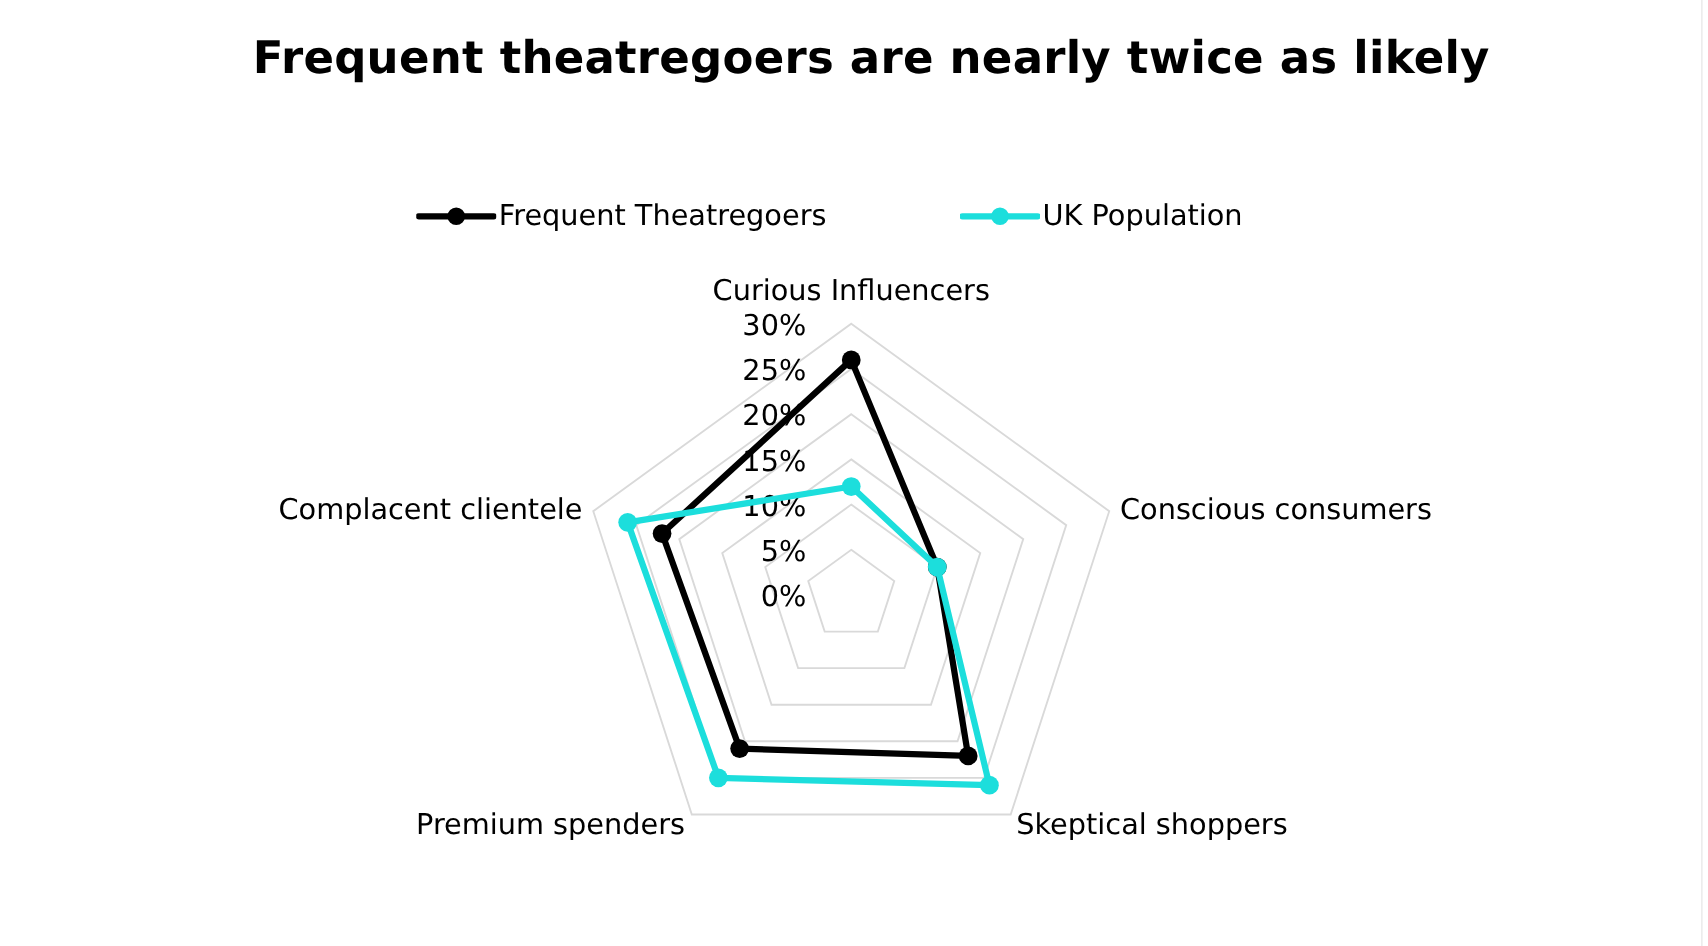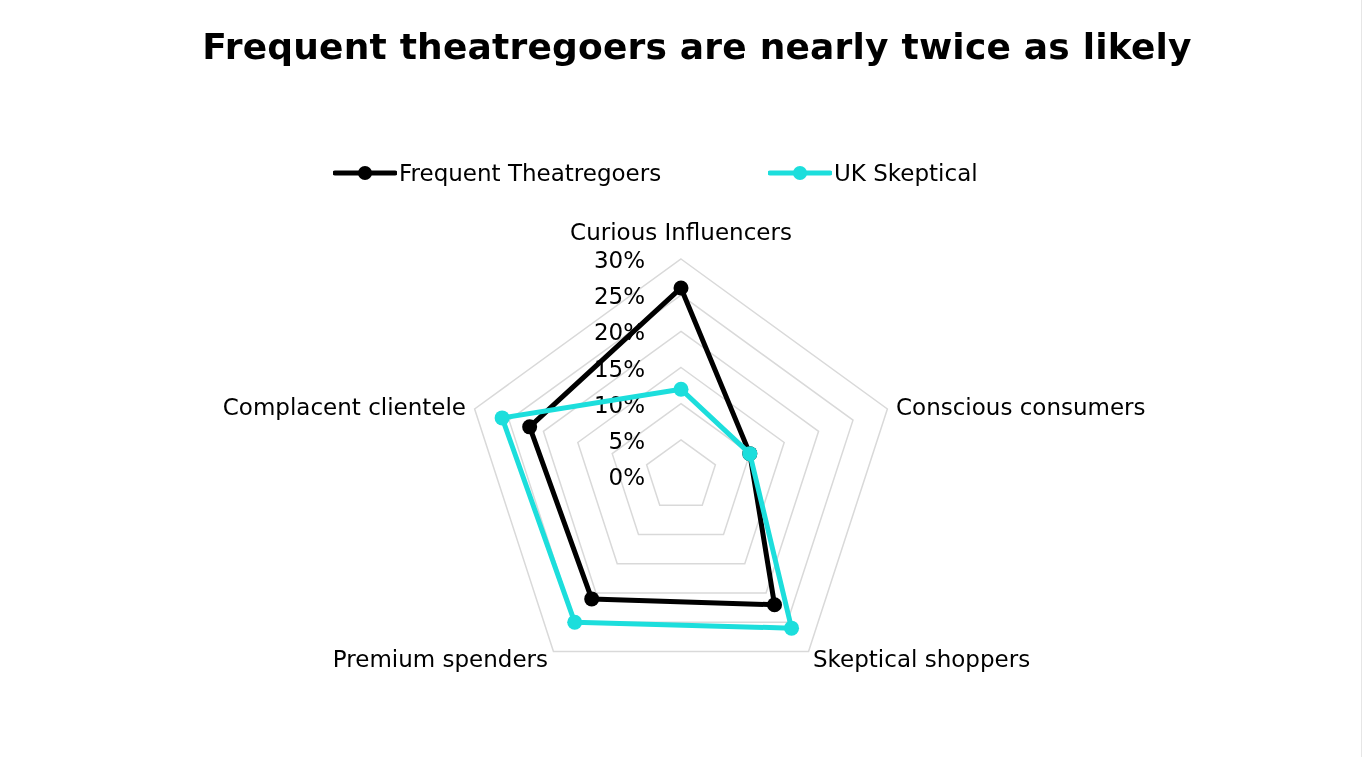--- a/index.html
+++ b/index.html
@@ -31,21 +31,21 @@
       <line x1="2" y1="15" x2="62" y2="15" stroke="#000000" stroke-width="5" stroke-linecap="round" id="lg0-line"></line>
       <circle cx="32" cy="15" r="7" fill="#000000" id="lg0-dot"></circle>
     </svg>
     <span>Frequent Theatregoers</span>
   </div>
   <div class="legend-item" style="left:768px;">
     <svg class="legend-swatch" viewBox="0 0 64 30">
       <line x1="2" y1="15" x2="62" y2="15" stroke="#1CDEDC" stroke-width="5" stroke-linecap="round" id="lg1-line"></line>
       <circle cx="32" cy="15" r="7" fill="#1CDEDC" id="lg1-dot"></circle>
     </svg>
-    <span>UK Skeptical</span>
+    <span>UK Population</span>
   </div>
 </div>
 
 <svg class="chart-svg" width="1366" height="757" viewBox="0 0 1366 757">
   <g id="grid">
       <polygon points="681,439.8333333333333 715.3965440060081,464.82388537010604 702.2582332912444,505.2594479632273 659.7417667087556,505.2594479632273 646.6034559939919,464.82388537010604" fill="none" stroke="#d9d9d9" stroke-width="1.5"></polygon>
       <polygon points="681,403.6666666666667 749.7930880120161,453.64777074021214 723.5164665824889,534.5188959264545 638.4835334175111,534.5188959264545 612.2069119879839,453.64777074021214" fill="none" stroke="#d9d9d9" stroke-width="1.5"></polygon>
       <polygon points="681,367.5 784.1896320180242,442.47165611031824 744.7746998737333,563.7783438896818 617.2253001262667,563.7783438896818 577.8103679819758,442.4716561103182" fill="none" stroke="#d9d9d9" stroke-width="1.5"></polygon>
       <polygon points="681,331.33333333333337 818.5861760240322,431.2955414804243 766.0329331649777,593.0377918529091 595.9670668350223,593.0377918529091 543.4138239759678,431.2955414804242" fill="none" stroke="#d9d9d9" stroke-width="1.5"></polygon>
       <polygon points="681,295.16666666666663 852.9827200300402,420.1194268505303 787.2911664562222,622.2972398161363 574.7088335437778,622.2972398161363 509.01727996995976,420.11942685053026" fill="none" stroke="#d9d9d9" stroke-width="1.5"></polygon>

